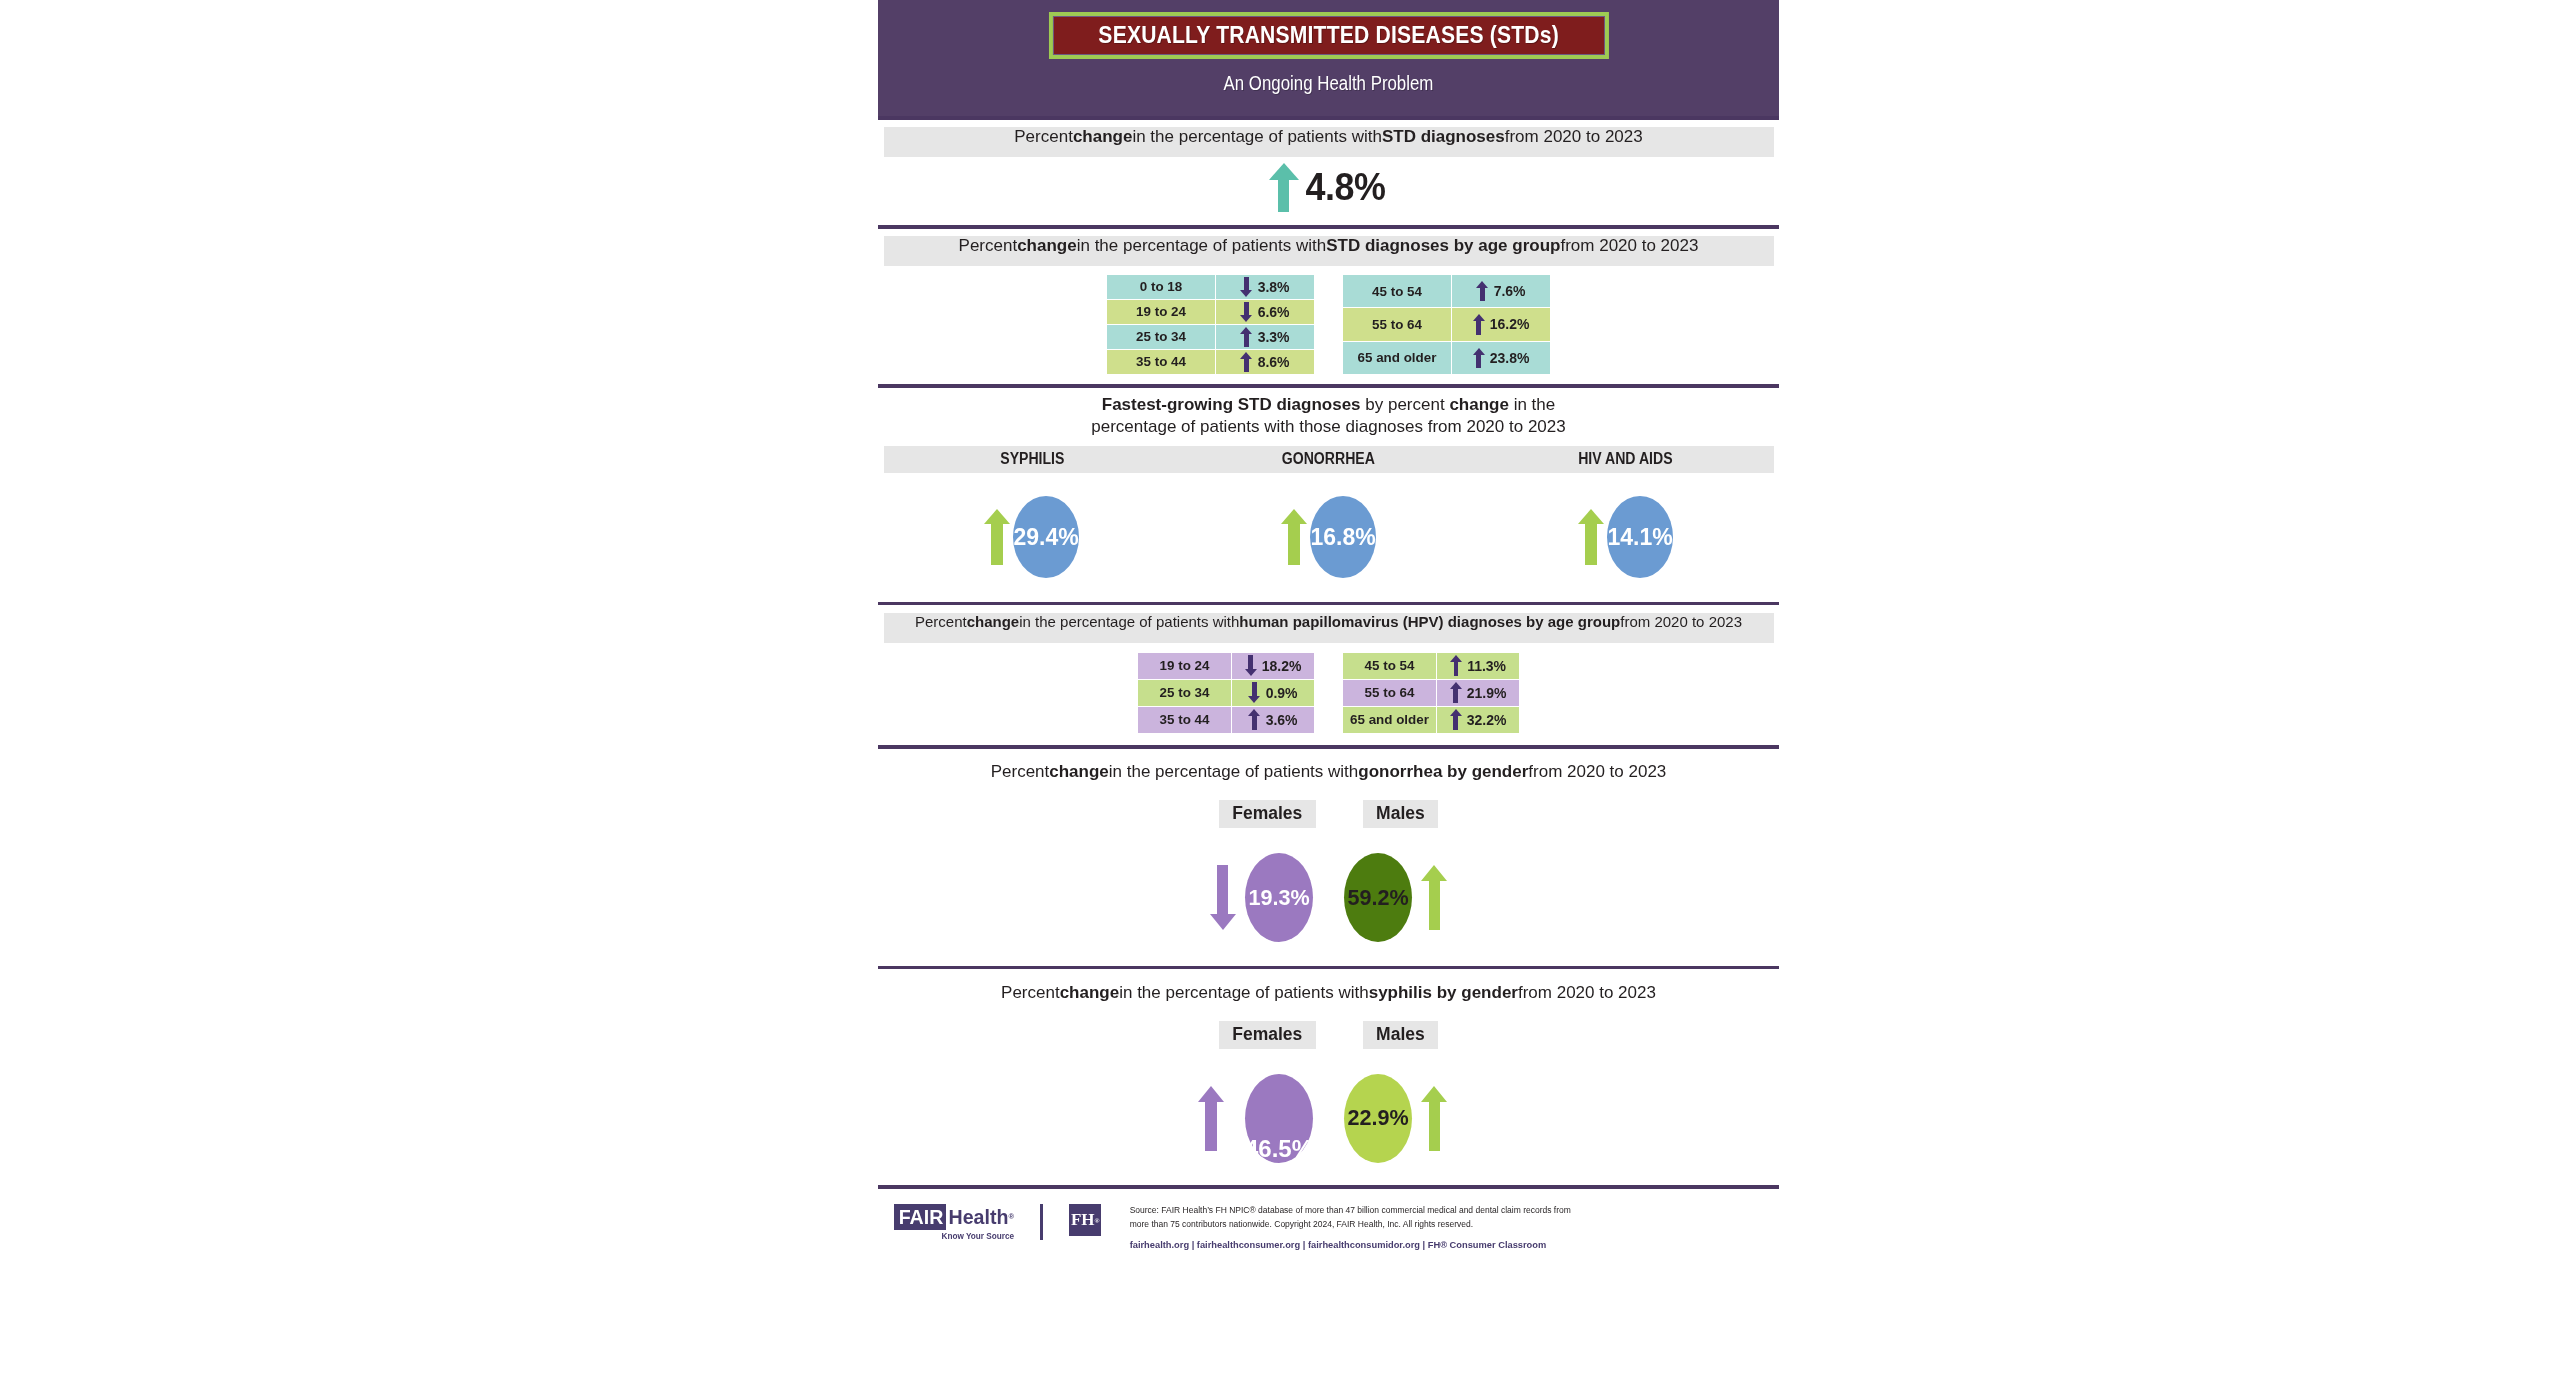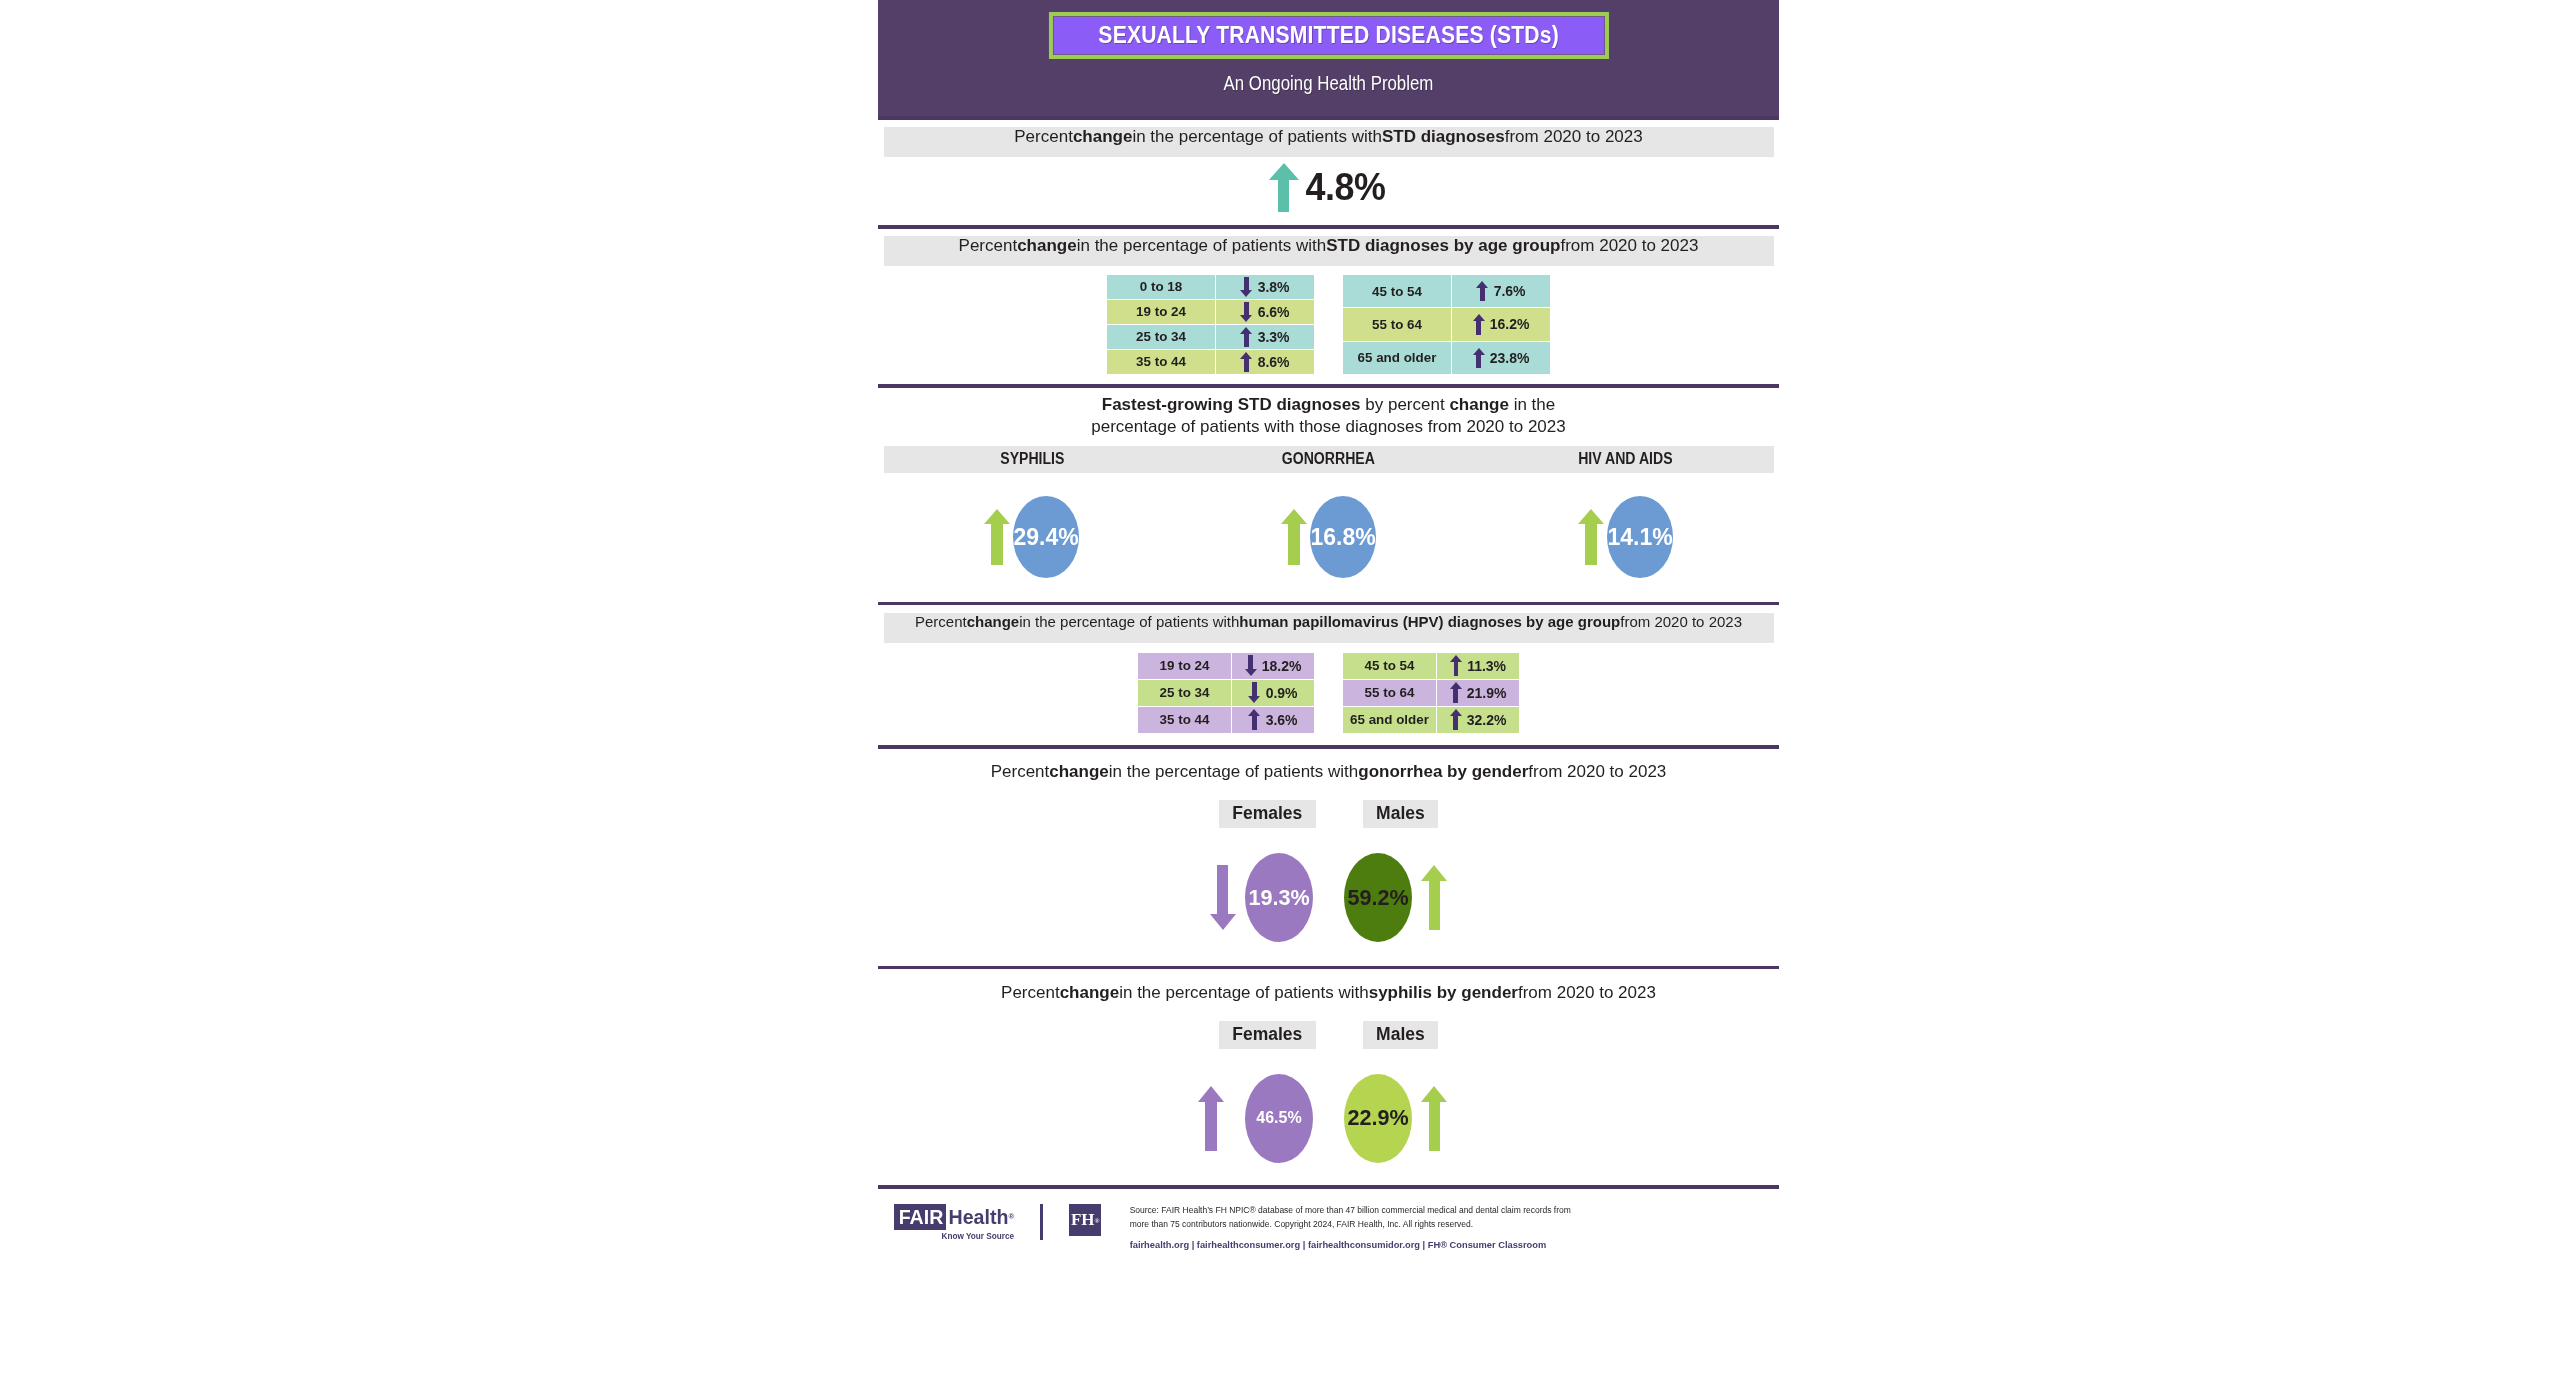--- a/index.html
+++ b/index.html
@@ -28,21 +28,21 @@
 
   
   .hdr{
     background:#533f67;height:116px;width:100%;
     position:relative;
   }
   .hdr-box{
     position:absolute;left:50%;transform:translateX(-50%);top:12px;
     border:4.6px solid #9ecb53;
     padding:0;
-    background:#8b5cf6;
+    background:#7f1d1d;
   }
   .hdr-box-inner{
     border:1px solid #6e5a84;
     padding:3.6px 13.4px 5.7px 13.4px;
   }
   .hdr-title{
     color:#ffffff;font-size:24px;font-weight:700;letter-spacing:0.2px;
     font-family:"Liberation Sans Narrow","Liberation Sans",sans-serif;
     transform:scaleX(.88);transform-origin:center;
     white-space:nowrap;
@@ -450,21 +450,21 @@
   <div class="gender-labels">
     <div class="glabel">Females</div>
     <div class="glabel">Males</div>
   </div>
   <div class="gender-row" id="syp-row">
         <div style="display:flex;align-items:center;width:196px;justify-content:flex-end;">
           <span class="arrow up" style="--c:#9b79c0;--hw:13.4px;--hh:16.5px;--sw:11.3px;--sh:49px;">
             <span class="head"></span>
             <span class="stem"></span>
           </span>
-          <div class="ellipse" style="width:68px;height:89px;background:#9b79c0;color:#ffffff;font-size:16px;margin-left:21px;">
+          <div class="ellipse" style="width:68px;height:89px;background:#9b79c0;color:#ffffff;font-size:24px;margin-left:21px;align-items:flex-end;">
             <span>46.5%</span>
           </div>
         </div>
         <div style="width:31px"></div>
         <div style="display:flex;align-items:center;width:196px;">
           <div class="ellipse" style="width:68px;height:89px;background:#b5d44f;color:#231f20;font-size:21.6px;margin-right:9.3px;">
             <span>22.9%</span>
           </div>
           <span class="arrow up" style="--c:#a5ce4e;--hw:13.4px;--hh:16.5px;--sw:11.3px;--sh:49px;">
             <span class="head"></span>

